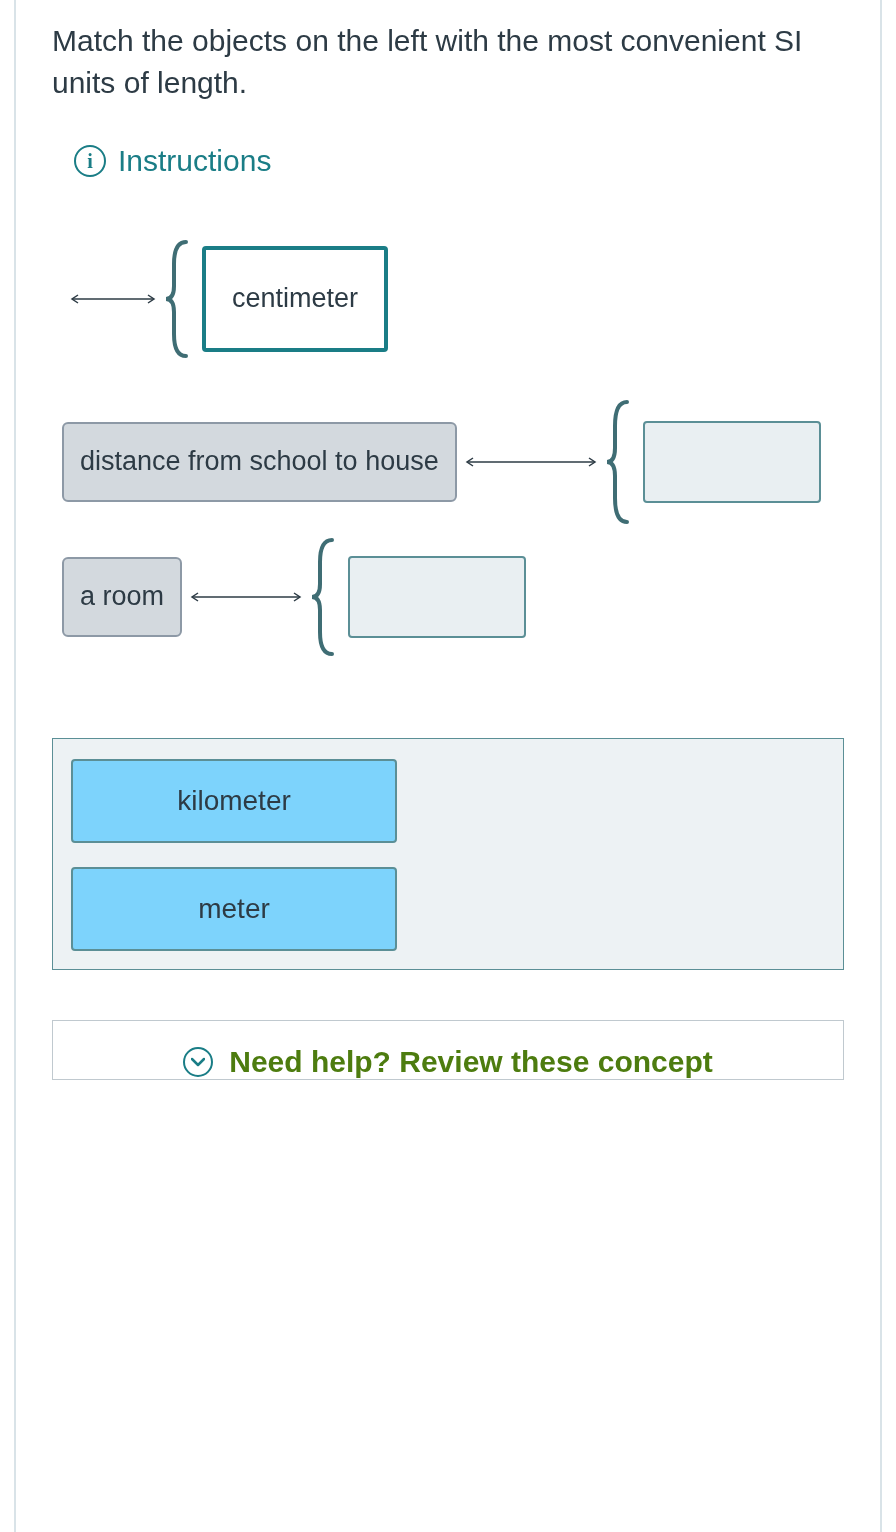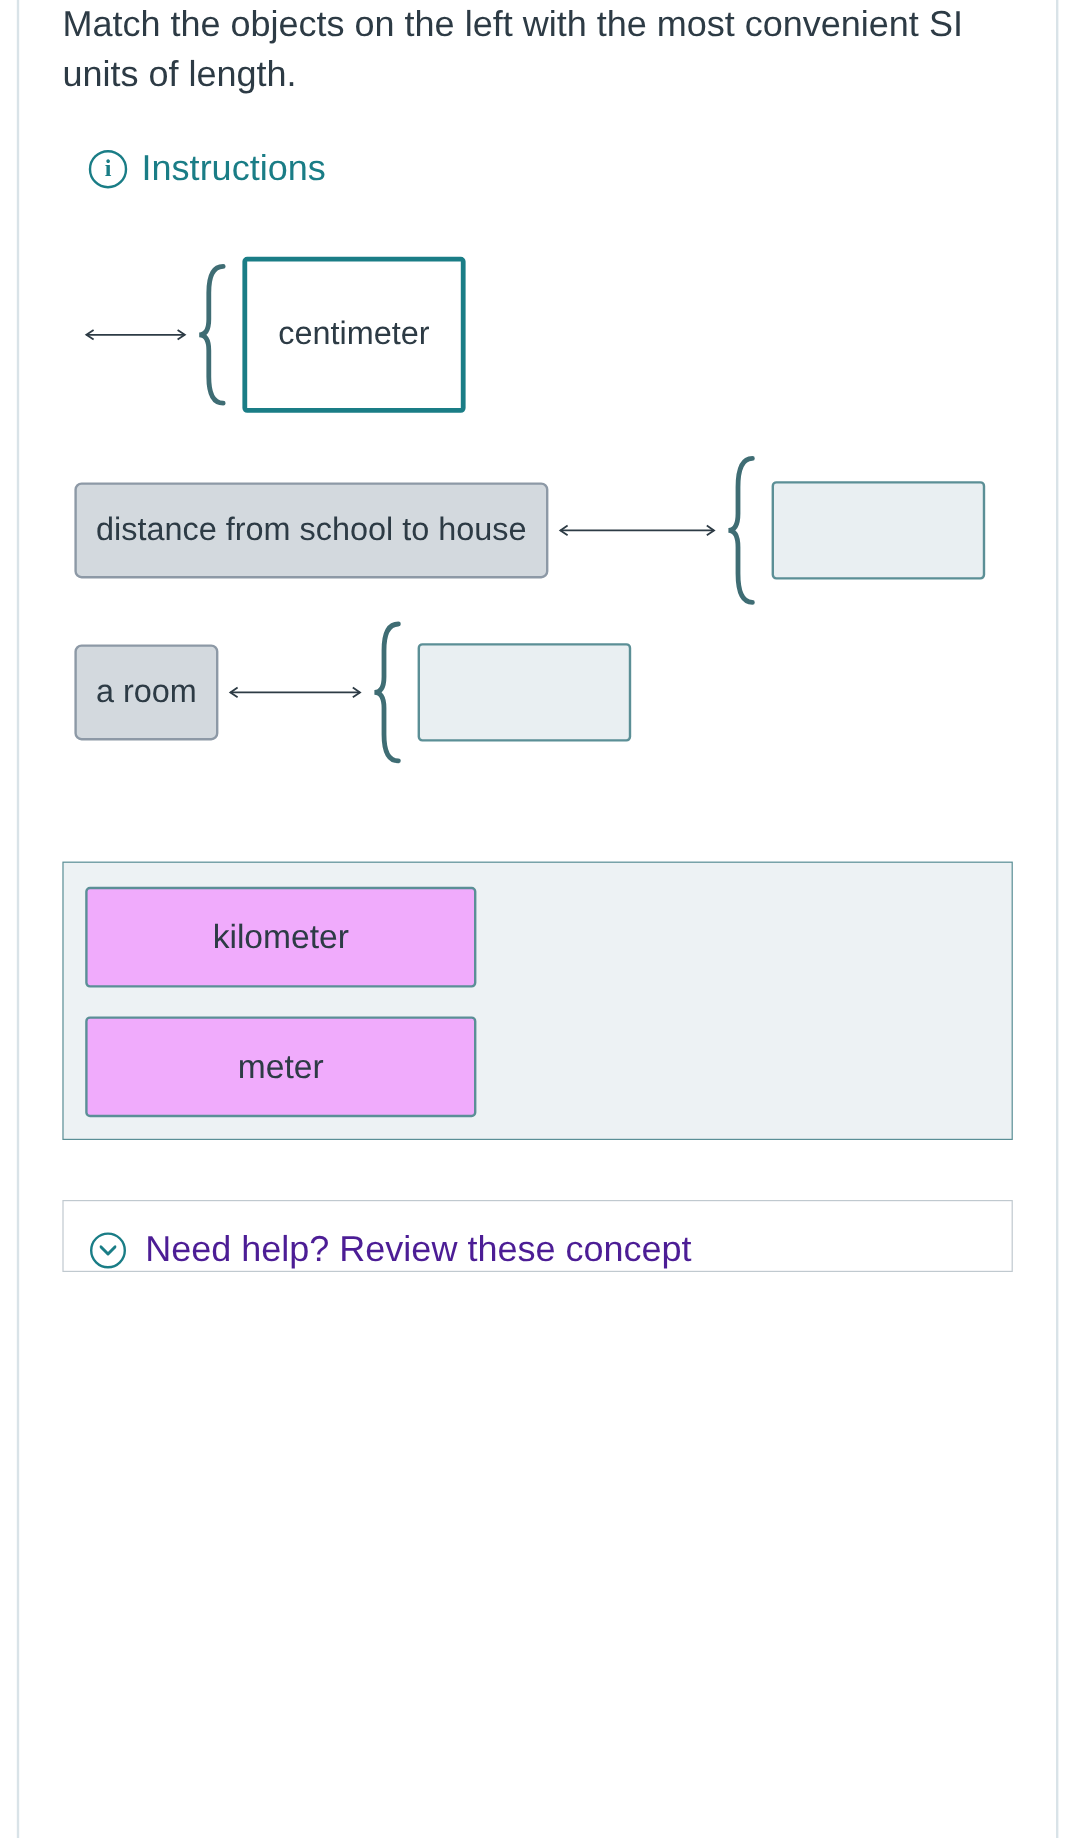--- a/index.html
+++ b/index.html
@@ -9,21 +9,21 @@
     width: 896px;
     height: 1532px;
     position: relative;
     color: #2d3b45;
   }
   .outer {
     border-left: 2px solid #d9e3e8;
     border-right: 2px solid #d9e3e8;
     margin: 0 14px;
     height: 100%;
-    padding-top: 0;
+    padding-top: 20px;
     position: relative;
   }
   .question-text {
     font-size: 30px;
     line-height: 1.4;
     color: #2d3b45;
     padding: 0 36px 40px 36px;
   }
   .instructions-row {
     display: flex;
@@ -93,62 +93,63 @@
     width: 178px;
     height: 82px;
     display: flex;
     align-items: center;
     justify-content: center;
     margin-left: 10px;
   }
   .drop-slot.filled {
     background: #ffffff;
     border: 4px solid #1a7d86;
-    height: 130px;
+    height: 106px;
     width: 186px;
   }
   .drop-slot-text {
     font-size: 27px;
     color: #2d3b45;
     text-align: center;
     line-height: 1.4;
     padding: 6px 10px;
     word-break: break-word;
   }
   .bank {
     margin: 18px 36px 0 36px;
     border: 1.5px solid #5b8f96;
     background: #edf2f4;
     padding: 20px 18px 18px 18px;
   }
   .bank-item {
-    background: #f0abfc;
+    background: #7dd3fc;
     border: 2px solid #5b8f96;
     border-radius: 4px;
     width: 326px;
     height: 84px;
     display: flex;
     align-items: center;
     justify-content: center;
     font-size: 28px;
     color: #2d3b45;
     margin-bottom: 24px;
     cursor: grab;
   }
   .bank-item:last-child { margin-bottom: 0; text-align: center; }
   .help-panel {
     margin: 50px 36px 0 36px;
     border: 1.5px solid #c0c9cf;
     padding: 24px 22px 0 22px;
     display: flex;
     align-items: center;
     gap: 16px;
-    color: #4c1d95;
+    color: #4d7c0f;
     font-size: 30px;
-    font-weight: 400;
+    font-weight: 700;
+    justify-content: center;
   }
   .chevron-icon {
     width: 30px;
     height: 30px;
     border: 2.5px solid #1a7d86;
     border-radius: 50%;
     display: flex;
     align-items: center;
     justify-content: center;
   }

